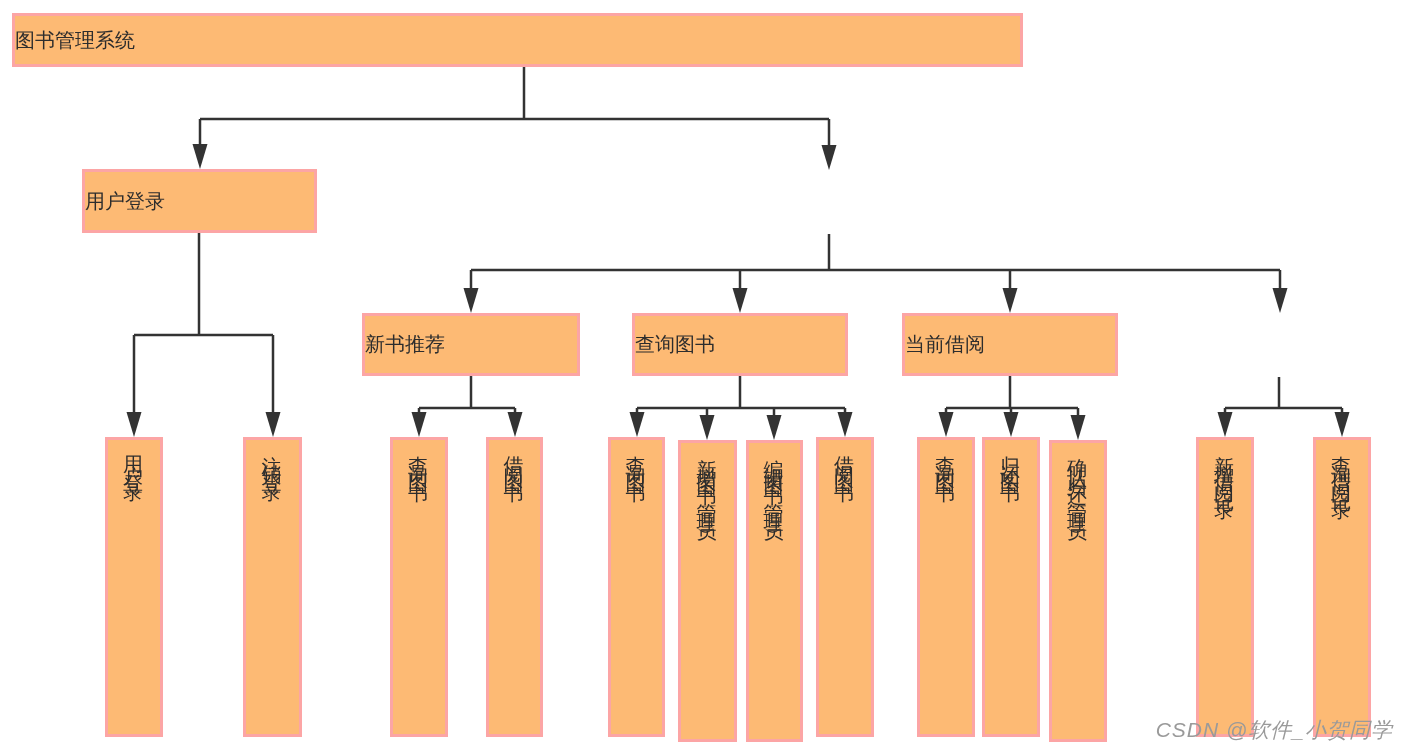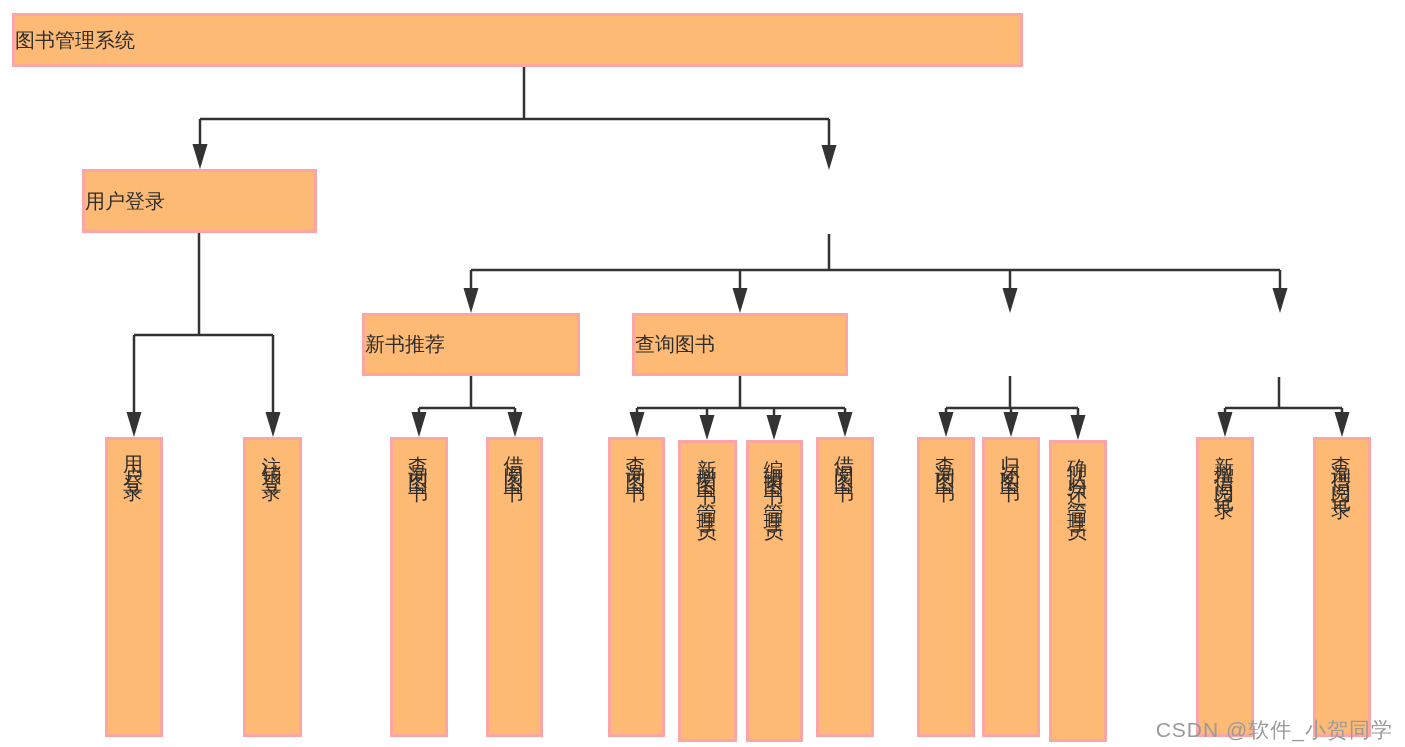--- a/index.html
+++ b/index.html
@@ -35,20 +35,21 @@
     font-size: 20px;
   }
   .watermark {
     position: absolute;
     right: 12px;
     top: 716px;
     font-size: 21px;
     color: #9a9a9a;
     letter-spacing: 1px;
     z-index: 5;
+    font-style: italic;
   }
 </style>
 </head>
 <body>
 
 <div id="canvas">
 
   <svg id="connectors" viewBox="0 0 1405 747" xmlns="http://www.w3.org/2000/svg">
     <g stroke="#333333" stroke-width="2.5" fill="none">
 
@@ -129,20 +130,23 @@
   <div class="node vnode" style="left:243px;top:437px;width:59px;height:300px">
     <span>注销登录</span>
   </div>
 
   <div class="node" style="left:362px;top:313px;width:218px;height:63px">
     <span>新书推荐</span>
   </div>
   <div class="node" style="left:632px;top:313px;width:216px;height:63px">
     <span>查询图书</span>
   </div>
+  <div class="node" style="left:902px;top:313px;width:216px;height:63px">
+    <span>当前借阅</span>
+  </div>
 
   <div class="node vnode" style="left:390px;top:437px;width:58px;height:300px">
     <span>查询图书</span>
   </div>
   <div class="node vnode" style="left:486px;top:437px;width:57px;height:300px">
     <span>借阅图书</span>
   </div>
 
   <div class="node vnode" style="left:608px;top:437px;width:57px;height:300px">
     <span>查询图书</span>

